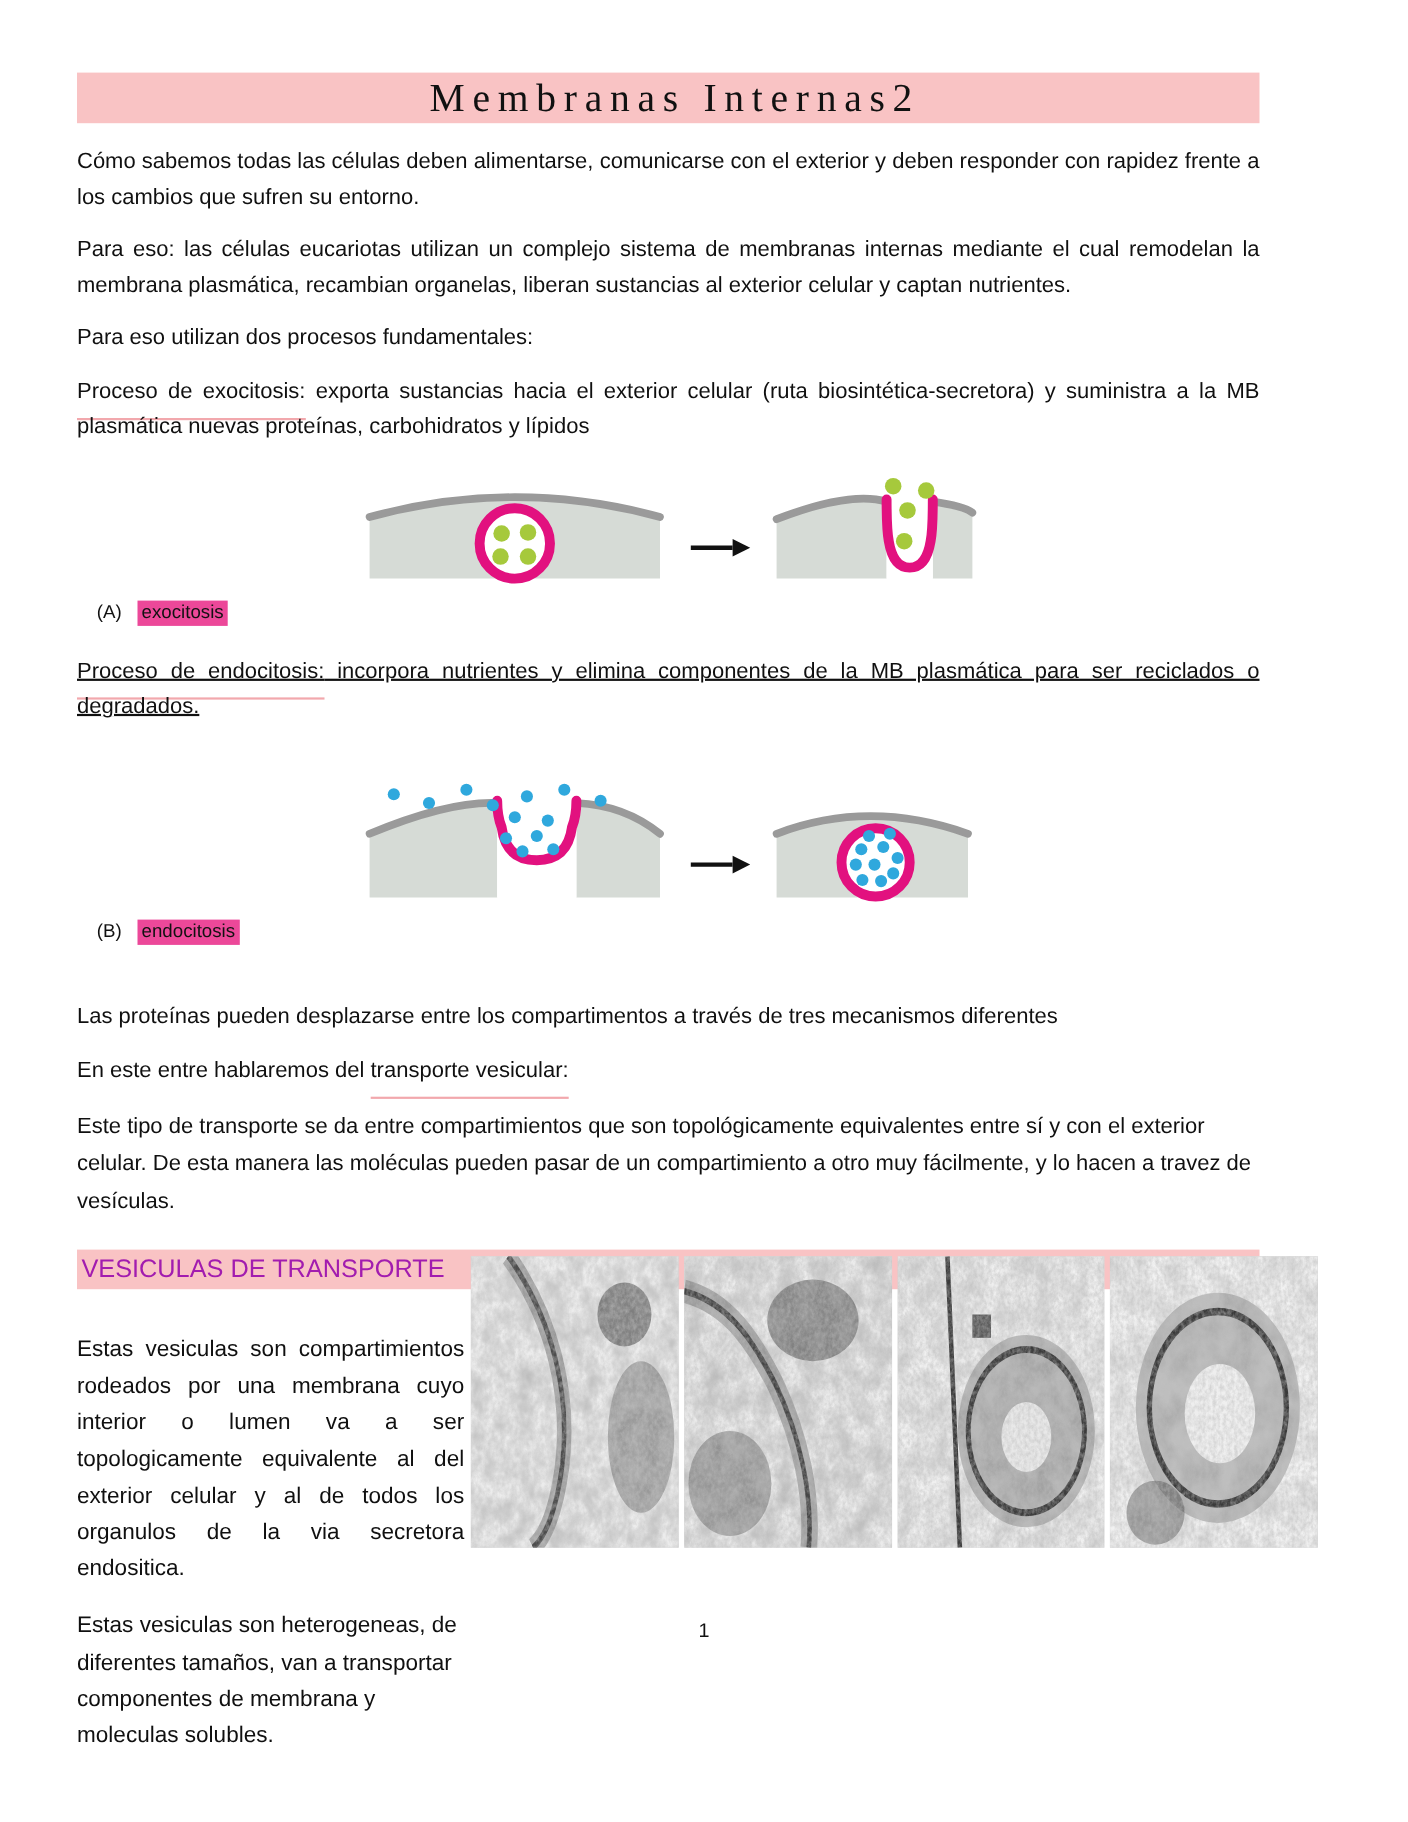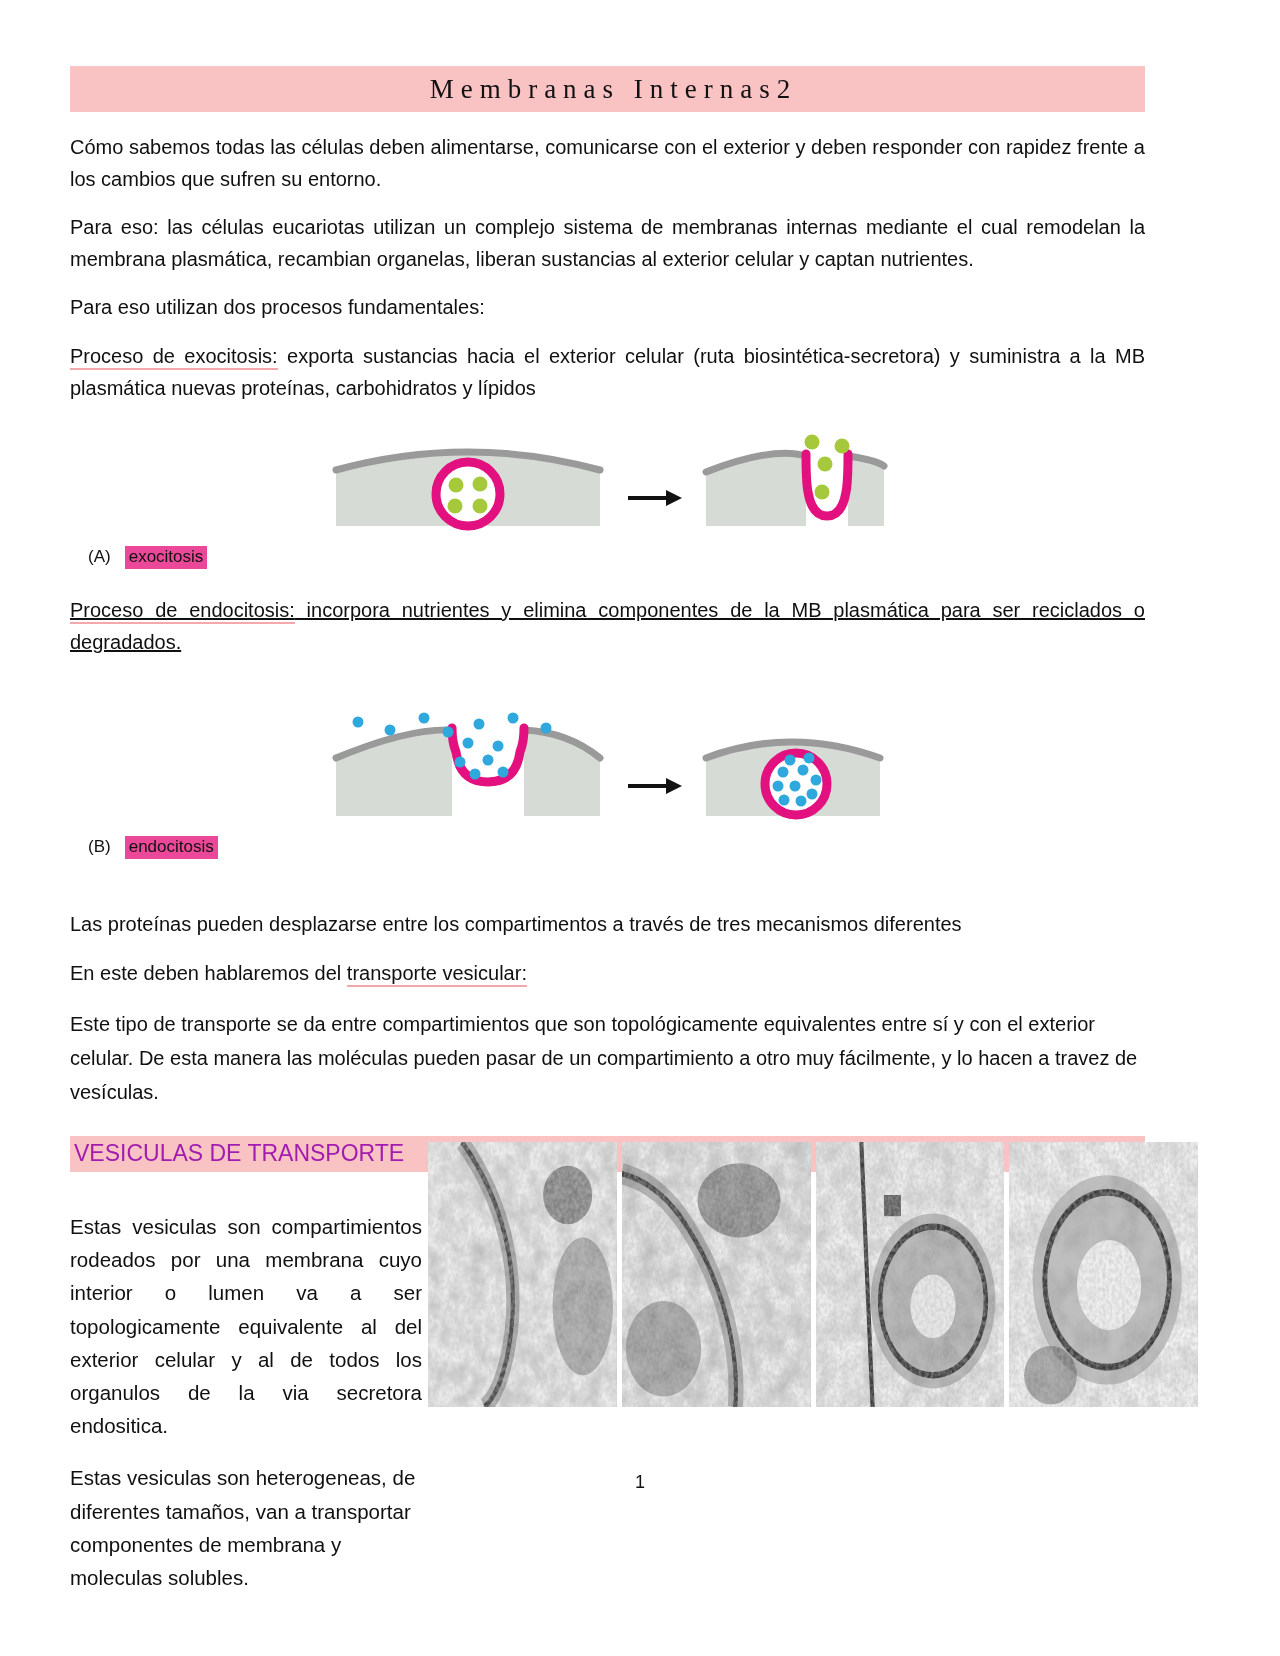--- a/index.html
+++ b/index.html
@@ -30,41 +30,41 @@
   .title-banner {
     background: #f9c3c4;
     height: 46px;
     margin-top: 66px;
     display: flex;
     align-items: center;
     justify-content: center;
   }
   .title-text {
     font-family: "Liberation Serif", serif;
-    font-size: 27px;
+    font-size: 36px;
     letter-spacing: 7px;
     color: #111;
     white-space: nowrap;
     margin-left: 12px;
   }
 
   
   p.body {
     font-size: 20px;
     line-height: 1.58;
     margin: 17px 0 0 0;
     text-align: justify;
     color: #101010;
   }
   p.body.first { margin-top: 20px; }
   p.noj { text-align: left; }
 
   .u-pink {
     border-bottom: 2.5px solid #f2a8ad;
-    padding-bottom: 1px;
+    padding-bottom: 13px;
   }
 
   
   .section-banner {
     background: #f9c3c4;
     height: 36px;
     display: flex;
     align-items: center;
     padding-left: 4px;
     margin-top: 26px;
@@ -255,21 +255,21 @@
         </svg>
       </div>
       <div class="fig-caption">
         <span>(B)</span>
         <span class="hl">endocitosis</span>
       </div>
     </div>
 
     <p class="body noj" style="margin-top:50px;">Las proteínas pueden desplazarse entre los compartimentos a través de tres mecanismos diferentes</p>
 
-    <p class="body noj"><span>En este deben hablaremos del </span><span class="u-pink">transporte vesicular:</span></p>
+    <p class="body noj"><span>En este entre hablaremos del </span><span class="u-pink">transporte vesicular:</span></p>
 
     <p class="body noj" style="line-height:1.72;">Este tipo de transporte se da entre compartimientos que son topológicamente equivalentes entre sí y con el exterior celular. De esta manera las moléculas pueden pasar de un compartimiento a otro muy fácilmente, y lo hacen a travez de vesículas.</p>
 
     <div class="section-banner">
       <span>VESICULAS DE TRANSPORTE</span>
     </div>
 
   </div>
 
   <div class="wrap-col">

